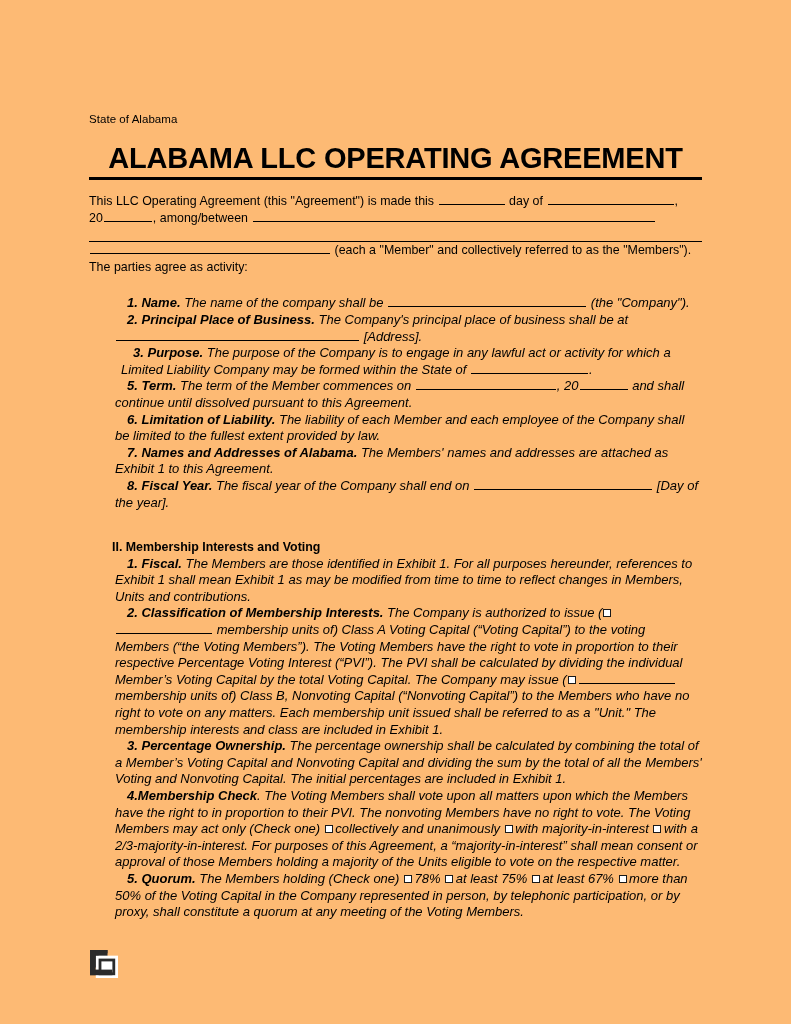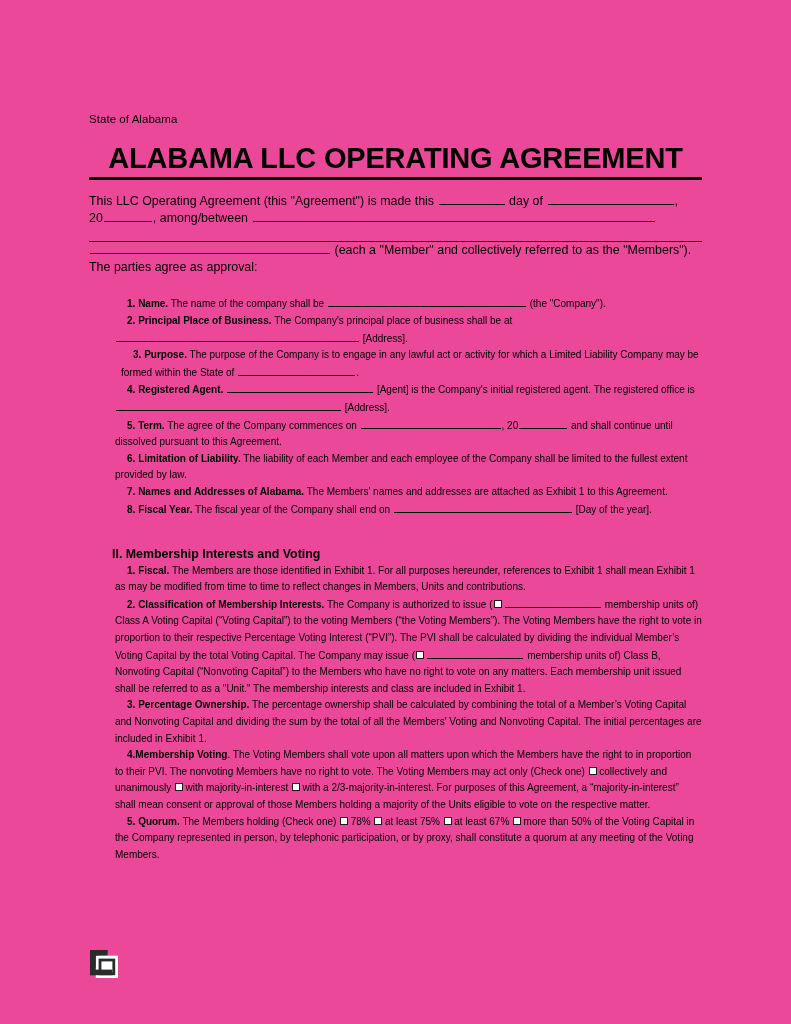--- a/index.html
+++ b/index.html
@@ -14,21 +14,21 @@
     font-family: "Liberation Sans", sans-serif;
     color: #000000;
     -webkit-font-smoothing: antialiased;
   }
 
   .page {
     position: absolute;
     left: 0; top: 0;
     width: 791px;
     height: 1024px;
-    background: #ec4899;
+    background: #fdba74;
     box-sizing: border-box;
     padding: 0;
     overflow: hidden;
   }
 
   .content {
     position: absolute;
     left: 89px;
     top: 112px;
     width: 613px;
@@ -97,24 +97,25 @@
   .section {
     margin-top: 20px;
   }
   .section-heading {
     font-size: 12.4px;
     font-weight: bold;
     line-height: 16.6px;
     margin: 0 0 0 23px;
   }
   .clause {
-    font-size: 10px;
+    font-size: 13px;
     line-height: 16.6px;
     margin: 0 0 0 38px;
     text-indent: -0.5px;
+    font-style: italic;
   }
   .clause .lead {
     font-weight: bold;
   }
   
   .clause {
     padding-left: 0;
     text-indent: 0;
   }
 
@@ -165,21 +166,21 @@
       </div>
       <div class="para">
         <span>20</span><span class="blank bl-48"></span><span>, among/between</span>
         <span class="blank" style="width:402px"></span>
       </div>
       <div class="rule-row"></div>
       <div class="para">
         <span class="blank bl-240"></span>
         <span>(each a "Member" and collectively referred to as the "Members").</span>
       </div>
-      <div class="para">The parties agree as approval:</div>
+      <div class="para">The parties agree as activity:</div>
     </div>
 
     <div class="section">
 
       <div class="clause">
         <span class="lead">1.</span>
         <span class="lead">Name.</span>
         <span>The name of the company shall be</span>
         <span class="blank" style="width:198px"></span>
         <span>(the "Company").</span>
@@ -195,33 +196,25 @@
         <span>[Address].</span>
       </div>
 
       <div class="clause" style="margin-left:32px">
         <span class="lead" style="margin-left:12px">3.</span>
         <span class="lead">Purpose.</span>
         <span>The purpose of the Company is to engage in any lawful act or activity for which a Limited Liability Company may be formed within the  State of</span>
         <span class="blank" style="width:117px"></span><span>.</span>
       </div>
 
-      <div class="clause" style="margin-left:26px">
-        <span class="lead" style="margin-left:12px">4.</span>
-        <span class="lead">Registered Agent.</span>
-        <span class="blank" style="width:146px"></span>
-        <span>[Agent] is the Company's initial registered agent. The registered office is</span>
-        <span class="blank" style="width:225px"></span>
-        <span>[Address].</span>
-      </div>
 
       <div class="clause" style="margin-left:26px">
         <span class="lead" style="margin-left:12px">5.</span>
         <span class="lead">Term.</span>
-        <span>The agree of the Company commences on</span>
+        <span>The term of the Member commences on</span>
         <span class="blank" style="width:140px"></span><span>, 20</span><span class="blank bl-48"></span>
         <span>and shall continue until dissolved pursuant to this Agreement.</span>
       </div>
 
       <div class="clause" style="margin-left:26px">
         <span class="lead" style="margin-left:12px">6.</span>
         <span class="lead">Limitation of Liability.</span>
         <span>The liability of each Member and each employee of the Company shall be limited to the fullest extent provided by law.</span>
       </div>
 
@@ -257,21 +250,21 @@
         <span>membership units of) Class B, Nonvoting Capital (“Nonvoting Capital”) to the Members who have no right to vote on any matters. Each membership unit issued shall be referred to as a "Unit." The membership interests and class are included in Exhibit 1.</span>
       </div>
 
       <div class="clause" style="margin-left:26px">
         <span class="lead" style="margin-left:12px">3.</span>
         <span class="lead">Percentage Ownership.</span>
         <span>The percentage ownership shall be calculated by combining the total of a Member’s Voting Capital and Nonvoting Capital and dividing the sum by the total of all the Members' Voting and Nonvoting Capital. The initial percentages are included in Exhibit 1.</span>
       </div>
 
       <div class="clause" style="margin-left:26px">
-        <span class="lead" style="margin-left:12px">4.</span><span class="lead">Membership Voting</span><span>. The Voting Members shall vote upon all matters upon which the Members have the right to in proportion to their PVI. The nonvoting Members have no right to vote. The Voting Members may act only (Check one)</span>
+        <span class="lead" style="margin-left:12px">4.</span><span class="lead">Membership Check</span><span>. The Voting Members shall vote upon all matters upon which the Members have the right to in proportion to their PVI. The nonvoting Members have no right to vote. The Voting Members may act only (Check one)</span>
         <span class="cbox"></span><span>collectively and unanimously</span>
         <span class="cbox"></span><span>with majority-in-interest</span>
         <span class="cbox"></span><span>with a 2/3-majority-in-interest.</span>
         <span>For purposes of this Agreement, a “majority-in-interest” shall mean consent or approval of those Members holding a majority of the Units eligible to vote on the respective matter.</span>
       </div>
 
       <div class="clause" style="margin-left:26px">
         <span class="lead" style="margin-left:12px">5.</span>
         <span class="lead">Quorum.</span>
         <span>The Members holding (Check one)</span>

